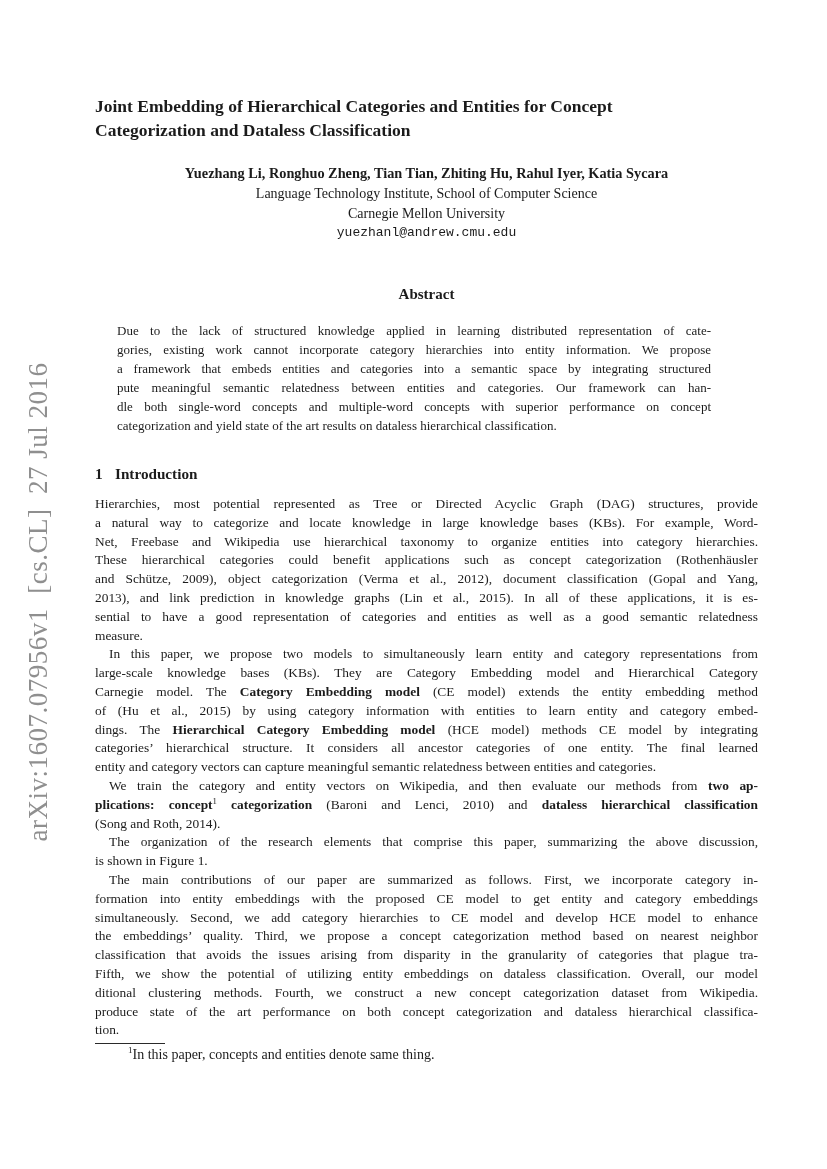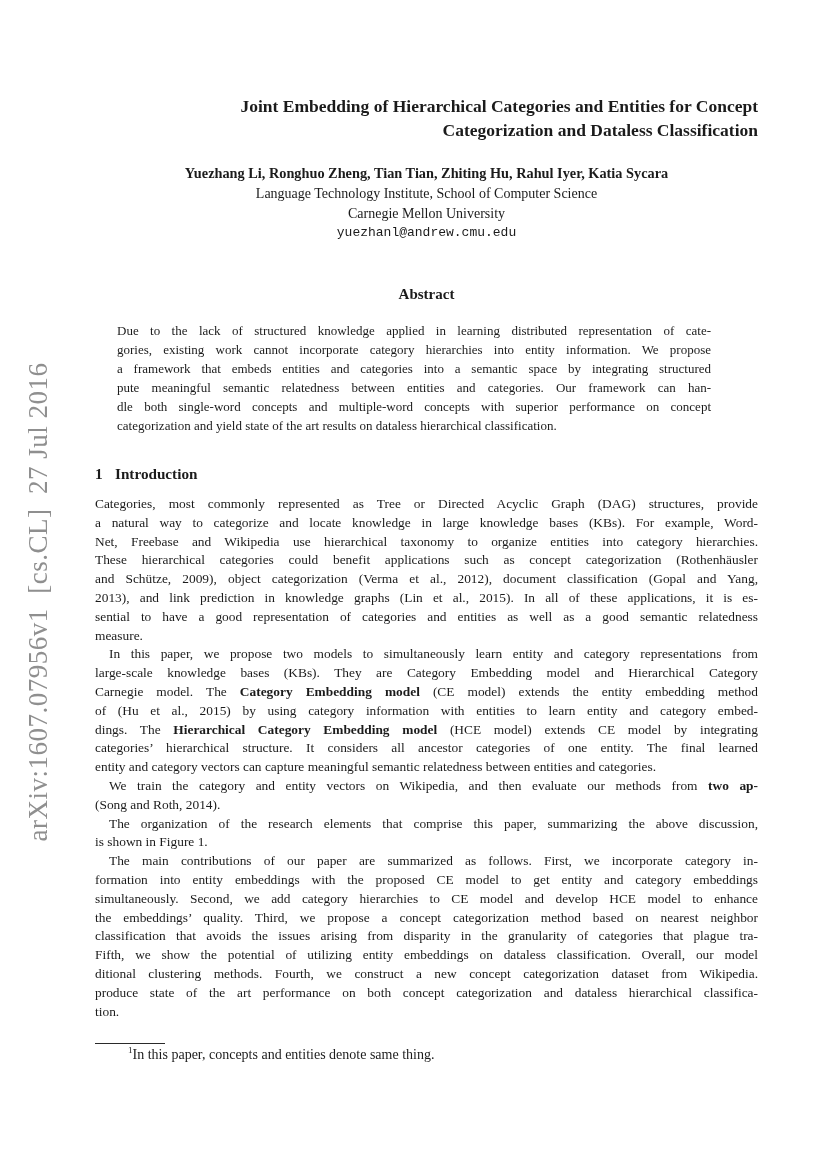--- a/index.html
+++ b/index.html
@@ -9,21 +9,21 @@
     font-family:"Liberation Serif", serif; color:#1b1b1b;
   }
   .watermark {
     position:absolute; left:38px; top:602px;
     transform:translate(-50%,-50%) rotate(-90deg);
     font-size:27px; letter-spacing:0.5px; white-space:pre; color:#8f8f8f;
   }
   .content { position:absolute; left:95px; top:0; width:663px; height:1169px; }
   .title {
     position:absolute; top:95px; left:0; width:663px; margin:0;
-    text-align:right; font-size:17.5px; line-height:23.5px; font-weight:bold;
+    text-align:left; font-size:17.5px; line-height:23.5px; font-weight:bold;
   }
   .authors {
     position:absolute; top:165px; left:0; width:663px;
     text-align:center; font-weight:bold; font-size:14.3px;
   }
   .affil { position:absolute; left:0; width:663px; text-align:center; font-size:14px; }
   .affil-1 { top:186px; }
   .affil-2 { top:206px; }
   .email {
     position:absolute; top:225px; left:0; width:663px; text-align:center;
@@ -68,40 +68,41 @@
         <div class="tline"><span>a framework that embeds entities and categories into a semantic space by integrating structured</span></div>
         <div class="tline"><span>pute meaningful semantic relatedness between entities and categories. Our framework can han-</span></div>
         <div class="tline"><span>dle both single-word concepts and multiple-word concepts with superior performance on concept</span></div>
         <div class="tline tlast"><span>categorization and yield state of the art results on dataless hierarchical classification.</span></div>
       </div>
 
     <div class="sec-heading"><span class="sec-num">1</span><span>Introduction</span></div>
 
     <div class="body-text">
         <div class="para">
-          <div class="tline"><span>Categories, most commonly represented as Tree or Directed Acyclic Graph (DAG) structures, provide</span></div>
+          <div class="tline"><span>Hierarchies, most potential represented as Tree or Directed Acyclic Graph (DAG) structures, provide</span></div>
           <div class="tline"><span>a natural way to categorize and locate knowledge in large knowledge bases (KBs). For example, Word-</span></div>
           <div class="tline"><span>Net, Freebase and Wikipedia use hierarchical taxonomy to organize entities into category hierarchies.</span></div>
           <div class="tline"><span>These hierarchical categories could benefit applications such as concept categorization (Rothenhäusler</span></div>
           <div class="tline"><span>and Schütze, 2009), object categorization (Verma et al., 2012), document classification (Gopal and Yang,</span></div>
           <div class="tline"><span>2013), and link prediction in knowledge graphs (Lin et al., 2015). In all of these applications, it is es-</span></div>
           <div class="tline"><span>sential to have a good representation of categories and entities as well as a good semantic relatedness</span></div>
           <div class="tline tlast"><span>measure.</span></div>
         </div>
         <div class="para">
           <div class="tline indent"><span>In this paper, we propose two models to simultaneously learn entity and category representations from</span></div>
           <div class="tline"><span>large-scale knowledge bases (KBs). They are Category Embedding model and Hierarchical Category</span></div>
           <div class="tline"><span>Carnegie model. The </span><span class="b">Category Embedding model</span><span> (CE model) extends the entity embedding method</span></div>
           <div class="tline"><span>of (Hu et al., 2015) by using category information with entities to learn entity and category embed-</span></div>
-          <div class="tline"><span>dings. The </span><span class="b">Hierarchical Category Embedding model</span><span> (HCE model) extends CE model by integrating</span></div>
+          <div class="tline"><span>dings. The </span><span class="b">Hierarchical Category Embedding model</span><span> (HCE model) methods CE model by integrating</span></div>
           <div class="tline"><span>categories’ hierarchical structure. It considers all ancestor categories of one entity. The final learned</span></div>
           <div class="tline tlast"><span>entity and category vectors can capture meaningful semantic relatedness between entities and categories.</span></div>
         </div>
         <div class="para">
           <div class="tline indent"><span>We train the category and entity vectors on Wikipedia, and then evaluate our methods from </span><span class="b">two ap-</span></div>
+          <div class="tline"><span class="b">plications: concept</span><sup>1</sup><span class="b"> categorization</span><span> (Baroni and Lenci, 2010) and </span><span class="b">dataless hierarchical classification</span></div>
           <div class="tline tlast"><span>(Song and Roth, 2014).</span></div>
         </div>
         <div class="para">
           <div class="tline indent"><span>The organization of the research elements that comprise this paper, summarizing the above discussion,</span></div>
           <div class="tline tlast"><span>is shown in Figure 1.</span></div>
         </div>
         <div class="para">
           <div class="tline indent"><span>The main contributions of our paper are summarized as follows.  First, we incorporate category in-</span></div>
           <div class="tline"><span>formation into entity embeddings with the proposed CE model to get entity and category embeddings</span></div>
           <div class="tline"><span>simultaneously.  Second, we add category hierarchies to CE model and develop HCE model to enhance</span></div>

